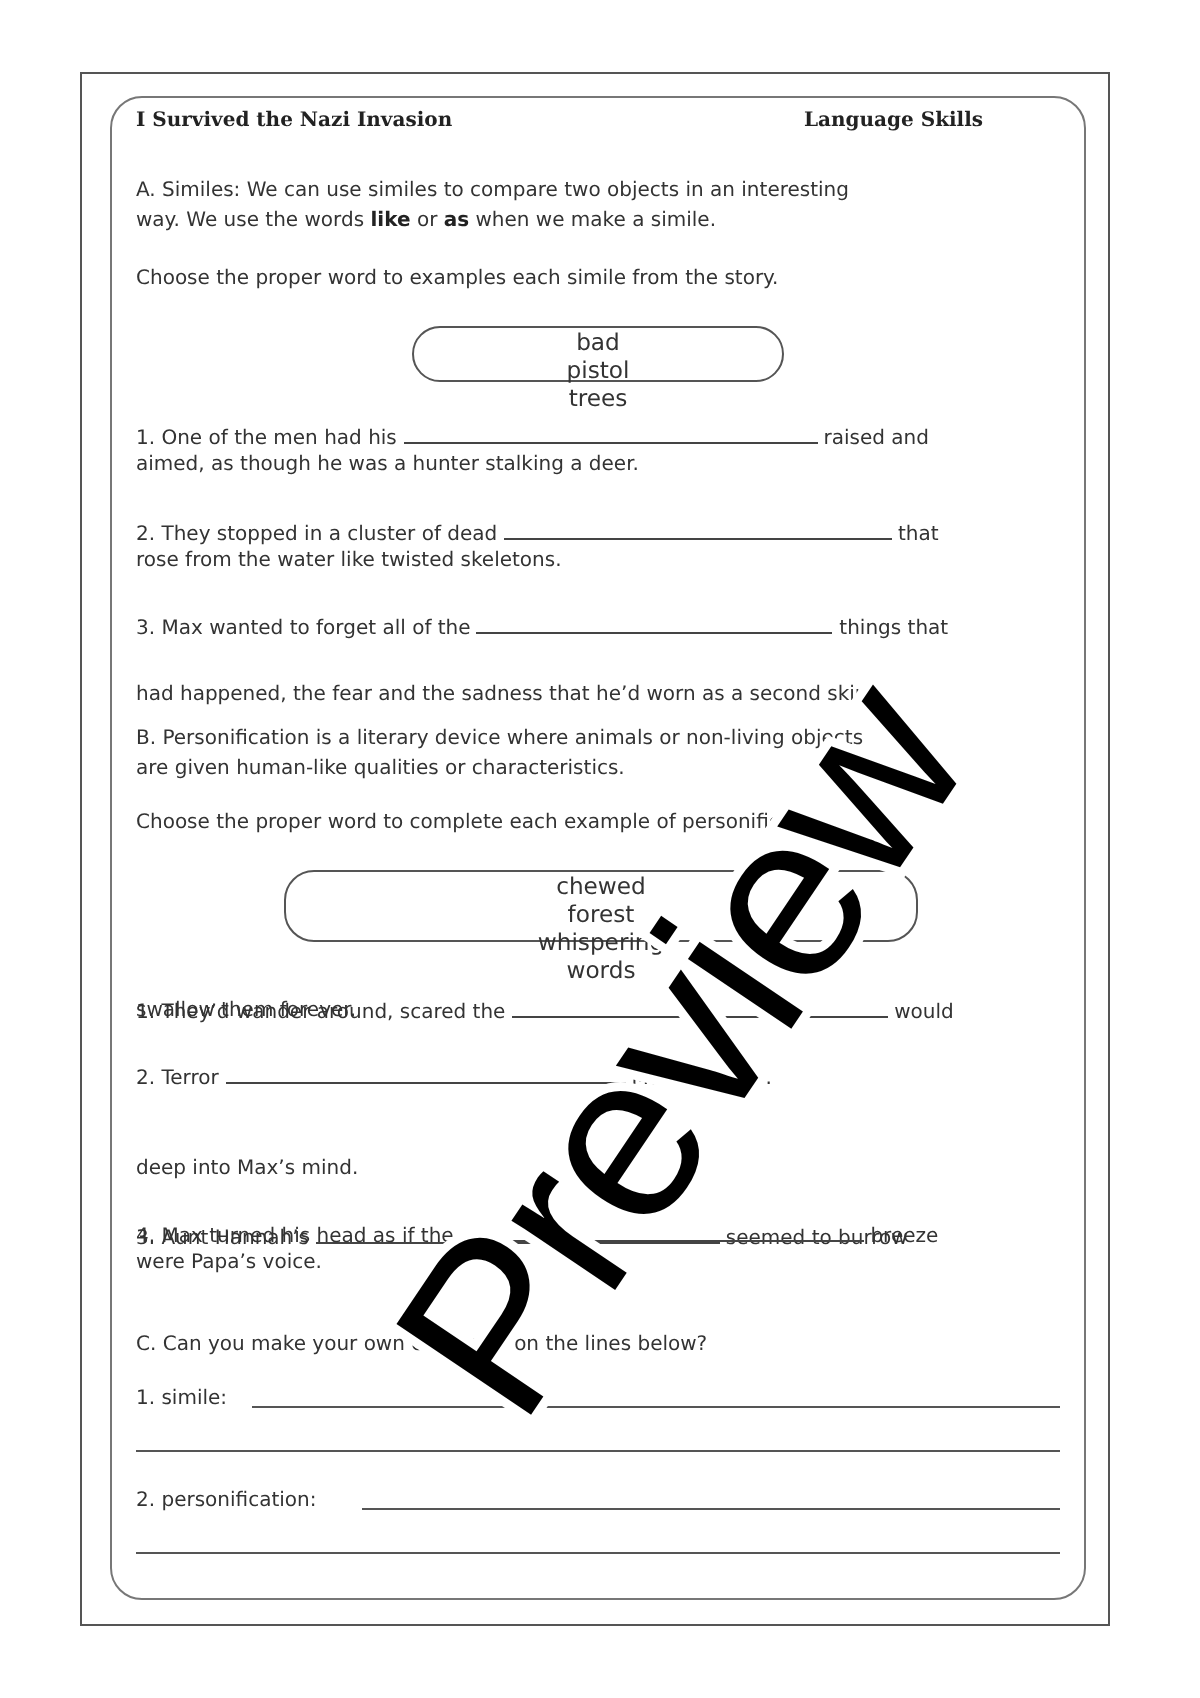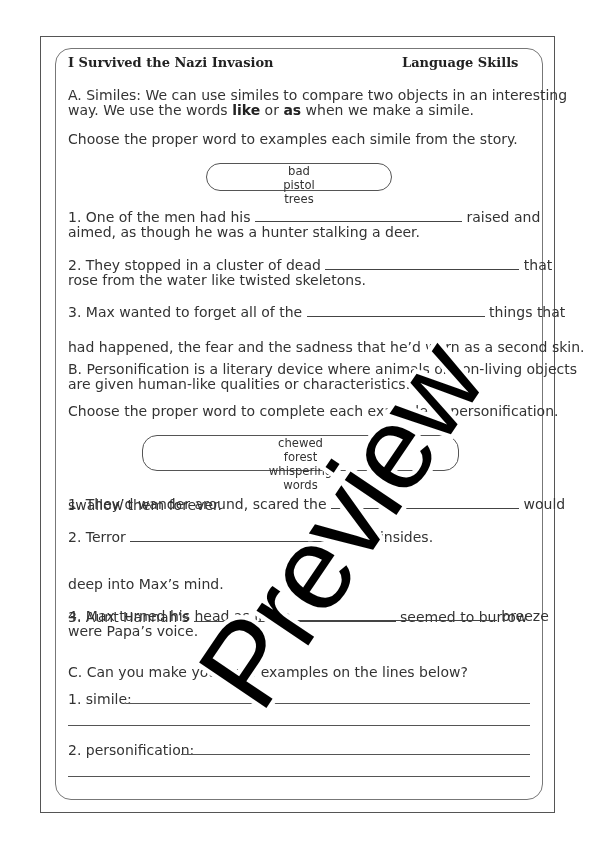--- a/index.html
+++ b/index.html
@@ -3,22 +3,22 @@
 <meta charset="utf-8">
 <style>
   html, body { margin:0; padding:0; background:#ffffff; }
   body { width:600px; height:849px; position:relative; overflow:hidden;
          font-family:"DejaVu Sans", sans-serif; color:#222; }
   .outer { position:absolute; left:40px; top:36px; width:515px; height:777px;
            border:1.5px solid #555; box-sizing:border-box; }
   .inner { position:absolute; left:55px; top:48px; width:488px; height:752px;
            border:1.3px solid #777; border-radius:16px; box-sizing:border-box; }
   .abs { position:absolute; white-space:nowrap; }
-  .title { font-family:"DejaVu Serif", serif; font-weight:bold; font-size:13px; color:#222; }
-  .txt { font-size:14px; color:#333; line-height:15px; }
+  .title { font-family:"DejaVu Serif", serif; font-weight:bold; font-size:10px; color:#222; }
+  .txt { font-size:10px; color:#333; line-height:15px; }
   .txt b { font-weight:bold; color:#222; }
   .pill { position:absolute; border:1.3px solid #555; border-radius:15px; box-sizing:border-box;
           display:flex; align-items:center; justify-content:space-around; font-size:11.6px; color:#333;flex-direction:column; }
   .blank { display:inline-block; border-bottom:1px solid #444; height:11px; vertical-align:baseline; }
   .rule { position:absolute; border-bottom:1px solid #555; height:0; }
   .watermark { position:absolute; left:120px; top:420px; font-family:"Liberation Sans", sans-serif;
                font-size:118px; font-weight:normal; color:#000; letter-spacing:-2px;
                transform:rotate(-56deg); transform-origin:left top; white-space:nowrap;
                -webkit-text-stroke:9px #fff; paint-order:stroke fill; line-height:1; }
 </style>

